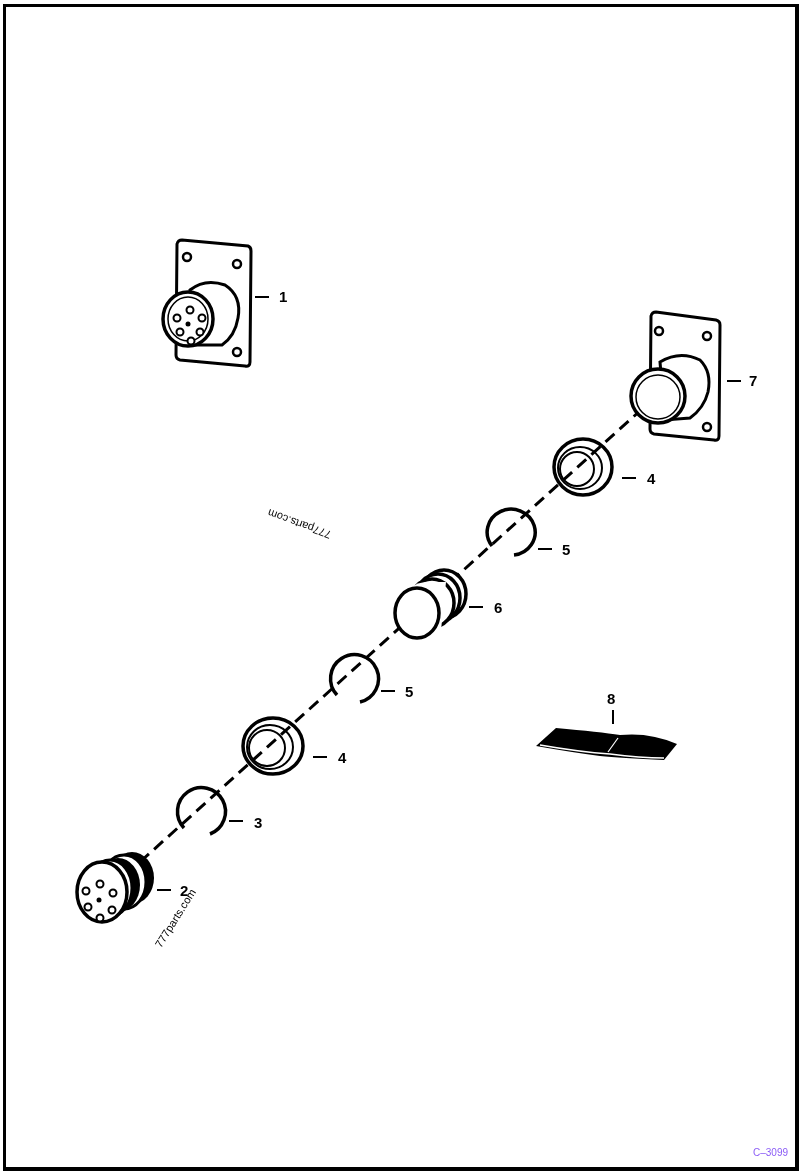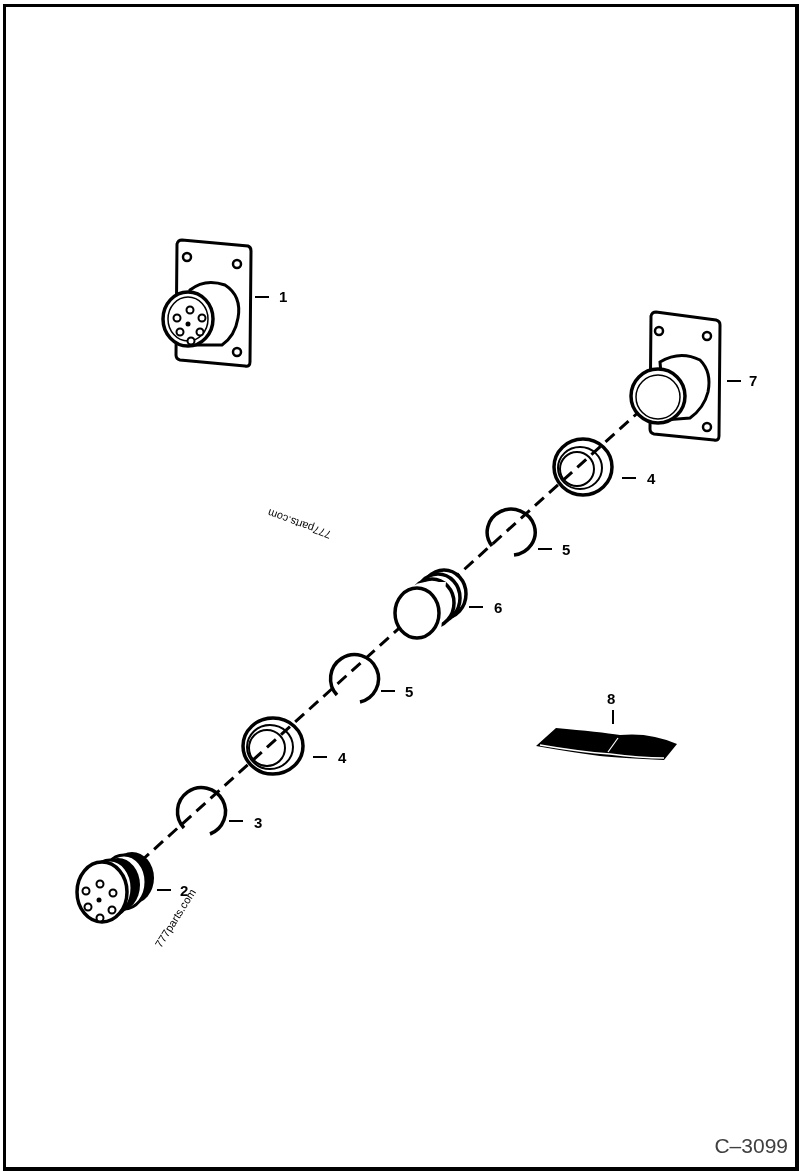--- a/index.html
+++ b/index.html
@@ -3,21 +3,21 @@
 <meta charset="utf-8">
 <style>
   html, body { margin: 0; padding: 0; background: #ffffff; }
   body { width: 800px; height: 1172px; position: relative; overflow: hidden; font-family: "Liberation Sans", sans-serif; }
   .frame { position: absolute; left: 3px; top: 4px; width: 789px; height: 1160px; border: 3px solid #000; border-right-width: 4px; border-bottom-width: 4px; background: #fff; }
   svg.drawing { position: absolute; left: 0; top: 0; }
   .callout { position: absolute; font-weight: bold; font-size: 15px; color: #000; line-height: 1; }
   .leader { position: absolute; height: 2px; background: #000; }
   .vleader { position: absolute; width: 2px; background: #000; }
   .watermark { position: absolute; font-size: 11px; color: #000; white-space: nowrap; }
-  .figure-id { position: absolute; right: 12px; bottom: 14px; font-size: 21px; color: #404040; }
+  .figure-id { position: absolute; right: 12px; bottom: 14px; font-size: 10px; color: #8b5cf6; }
 </style>
 </head>
 <body>
 
 <div class="frame"></div>
 
 <svg class="drawing" width="800" height="1172" viewBox="0 0 800 1172">
 
   <line x1="140" y1="862" x2="652" y2="400" stroke="#000" stroke-width="3" stroke-dasharray="12,7"></line>
 

